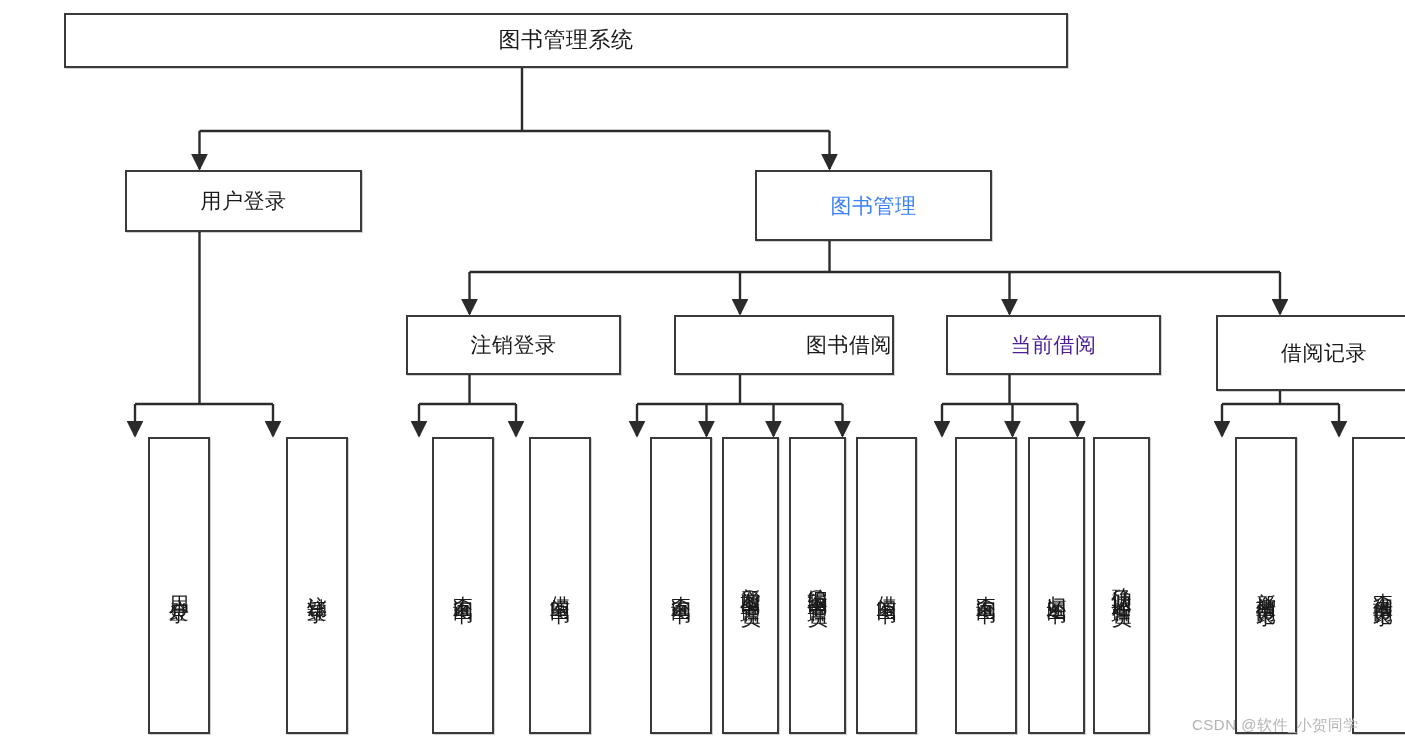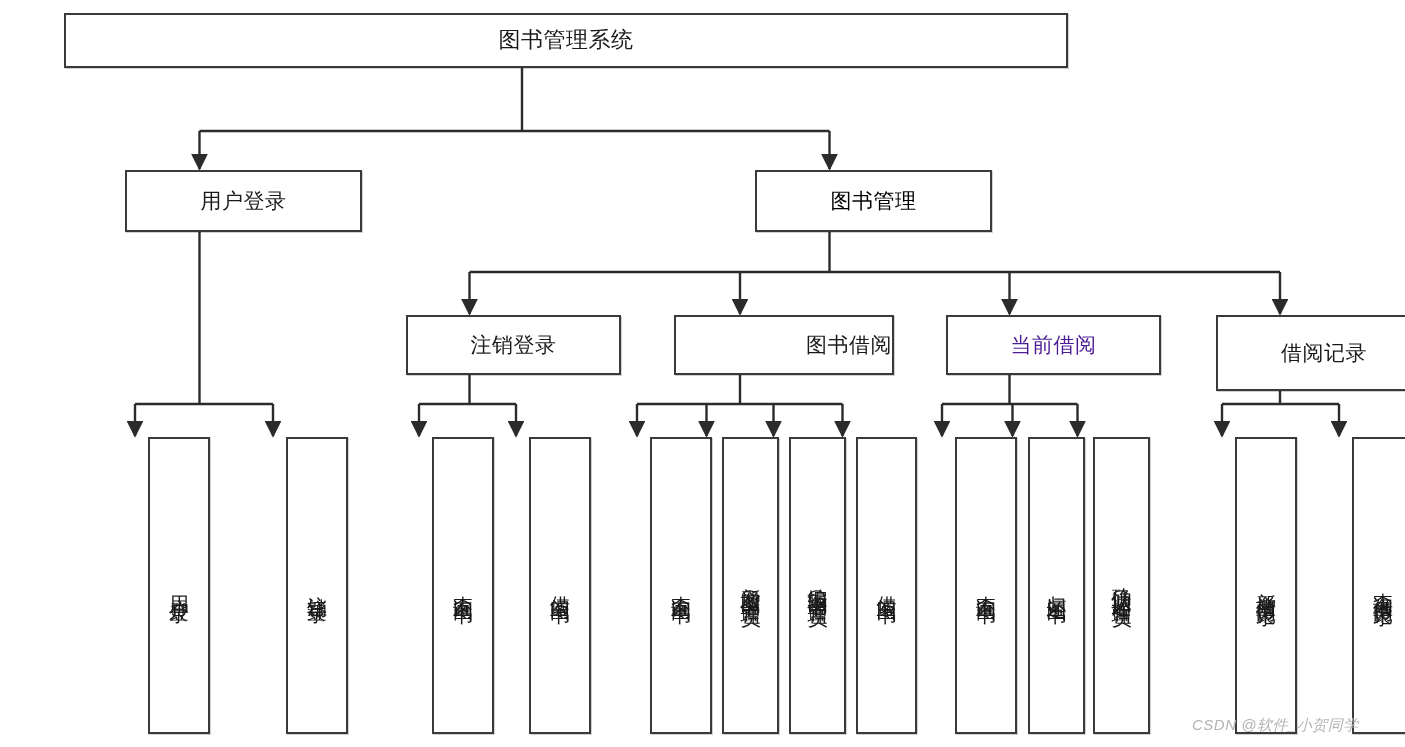--- a/index.html
+++ b/index.html
@@ -61,21 +61,20 @@
   .node.root .label { font-size: 22px; }
   #watermark {
     position: absolute;
     left: 1192px;
     top: 716px;
     font-size: 15px;
     color: #b3b3b3;
     letter-spacing: 0.5px;
     white-space: nowrap;
     font-family: "Liberation Sans", "DejaVu Sans", sans-serif;
-    font-style: italic;
   }
 </style>
 </head>
 <body>
 
 <div id="canvas">
   <svg id="edges" viewBox="0 0 1405 747" xmlns="http://www.w3.org/2000/svg">
     <defs>
       <marker id="arrow" viewBox="0 0 10 10" refX="9" refY="5" markerWidth="7" markerHeight="7" orient="auto-start-reverse">
         <path d="M 0 0 L 10 5 L 0 10 z" fill="#2b2b2b"></path>
@@ -118,21 +117,21 @@
       </g>
   </svg>
 
   <div id="nodes-layer">
       <div class="node root" style="left: 20px; top: 13px; width: 1004px; height: 55px; border-color: rgb(58, 58, 58); background: rgb(255, 255, 255); color: rgb(26, 26, 26);">
         <span class="label">图书管理系统</span>
       </div>
       <div class="node" style="left: 81px; top: 170px; width: 237px; height: 62px; border-color: rgb(58, 58, 58); background: rgb(255, 255, 255); color: rgb(26, 26, 26);">
         <span class="label">用户登录</span>
       </div>
-      <div class="node" style="left: 711px; top: 170px; width: 237px; height: 62px; border-color: rgb(58, 58, 58); background: rgb(255, 255, 255); color: #000000;">
+      <div class="node" style="left: 711px; top: 170px; width: 237px; height: 71px; border-color: rgb(58, 58, 58); background: rgb(255, 255, 255); color: #3b82f6;">
         <span class="label">图书管理</span>
       </div>
       <div class="node" style="left: 362px; top: 315px; width: 215px; height: 60px; border-color: rgb(58, 58, 58); background: rgb(255, 255, 255); color: rgb(26, 26, 26);">
         <span class="label">注销登录</span>
       </div>
       <div class="node" style="left: 630px; top: 315px; width: 220px; height: 60px; border-color: rgb(58, 58, 58); background: rgb(255, 255, 255); color: rgb(26, 26, 26); justify-content: flex-end;">
         <span class="label">图书借阅</span>
       </div>
       <div class="node" style="left: 902px; top: 315px; width: 215px; height: 60px; border-color: rgb(58, 58, 58); background: rgb(255, 255, 255); color: #4c1d95;">
         <span class="label">当前借阅</span>

